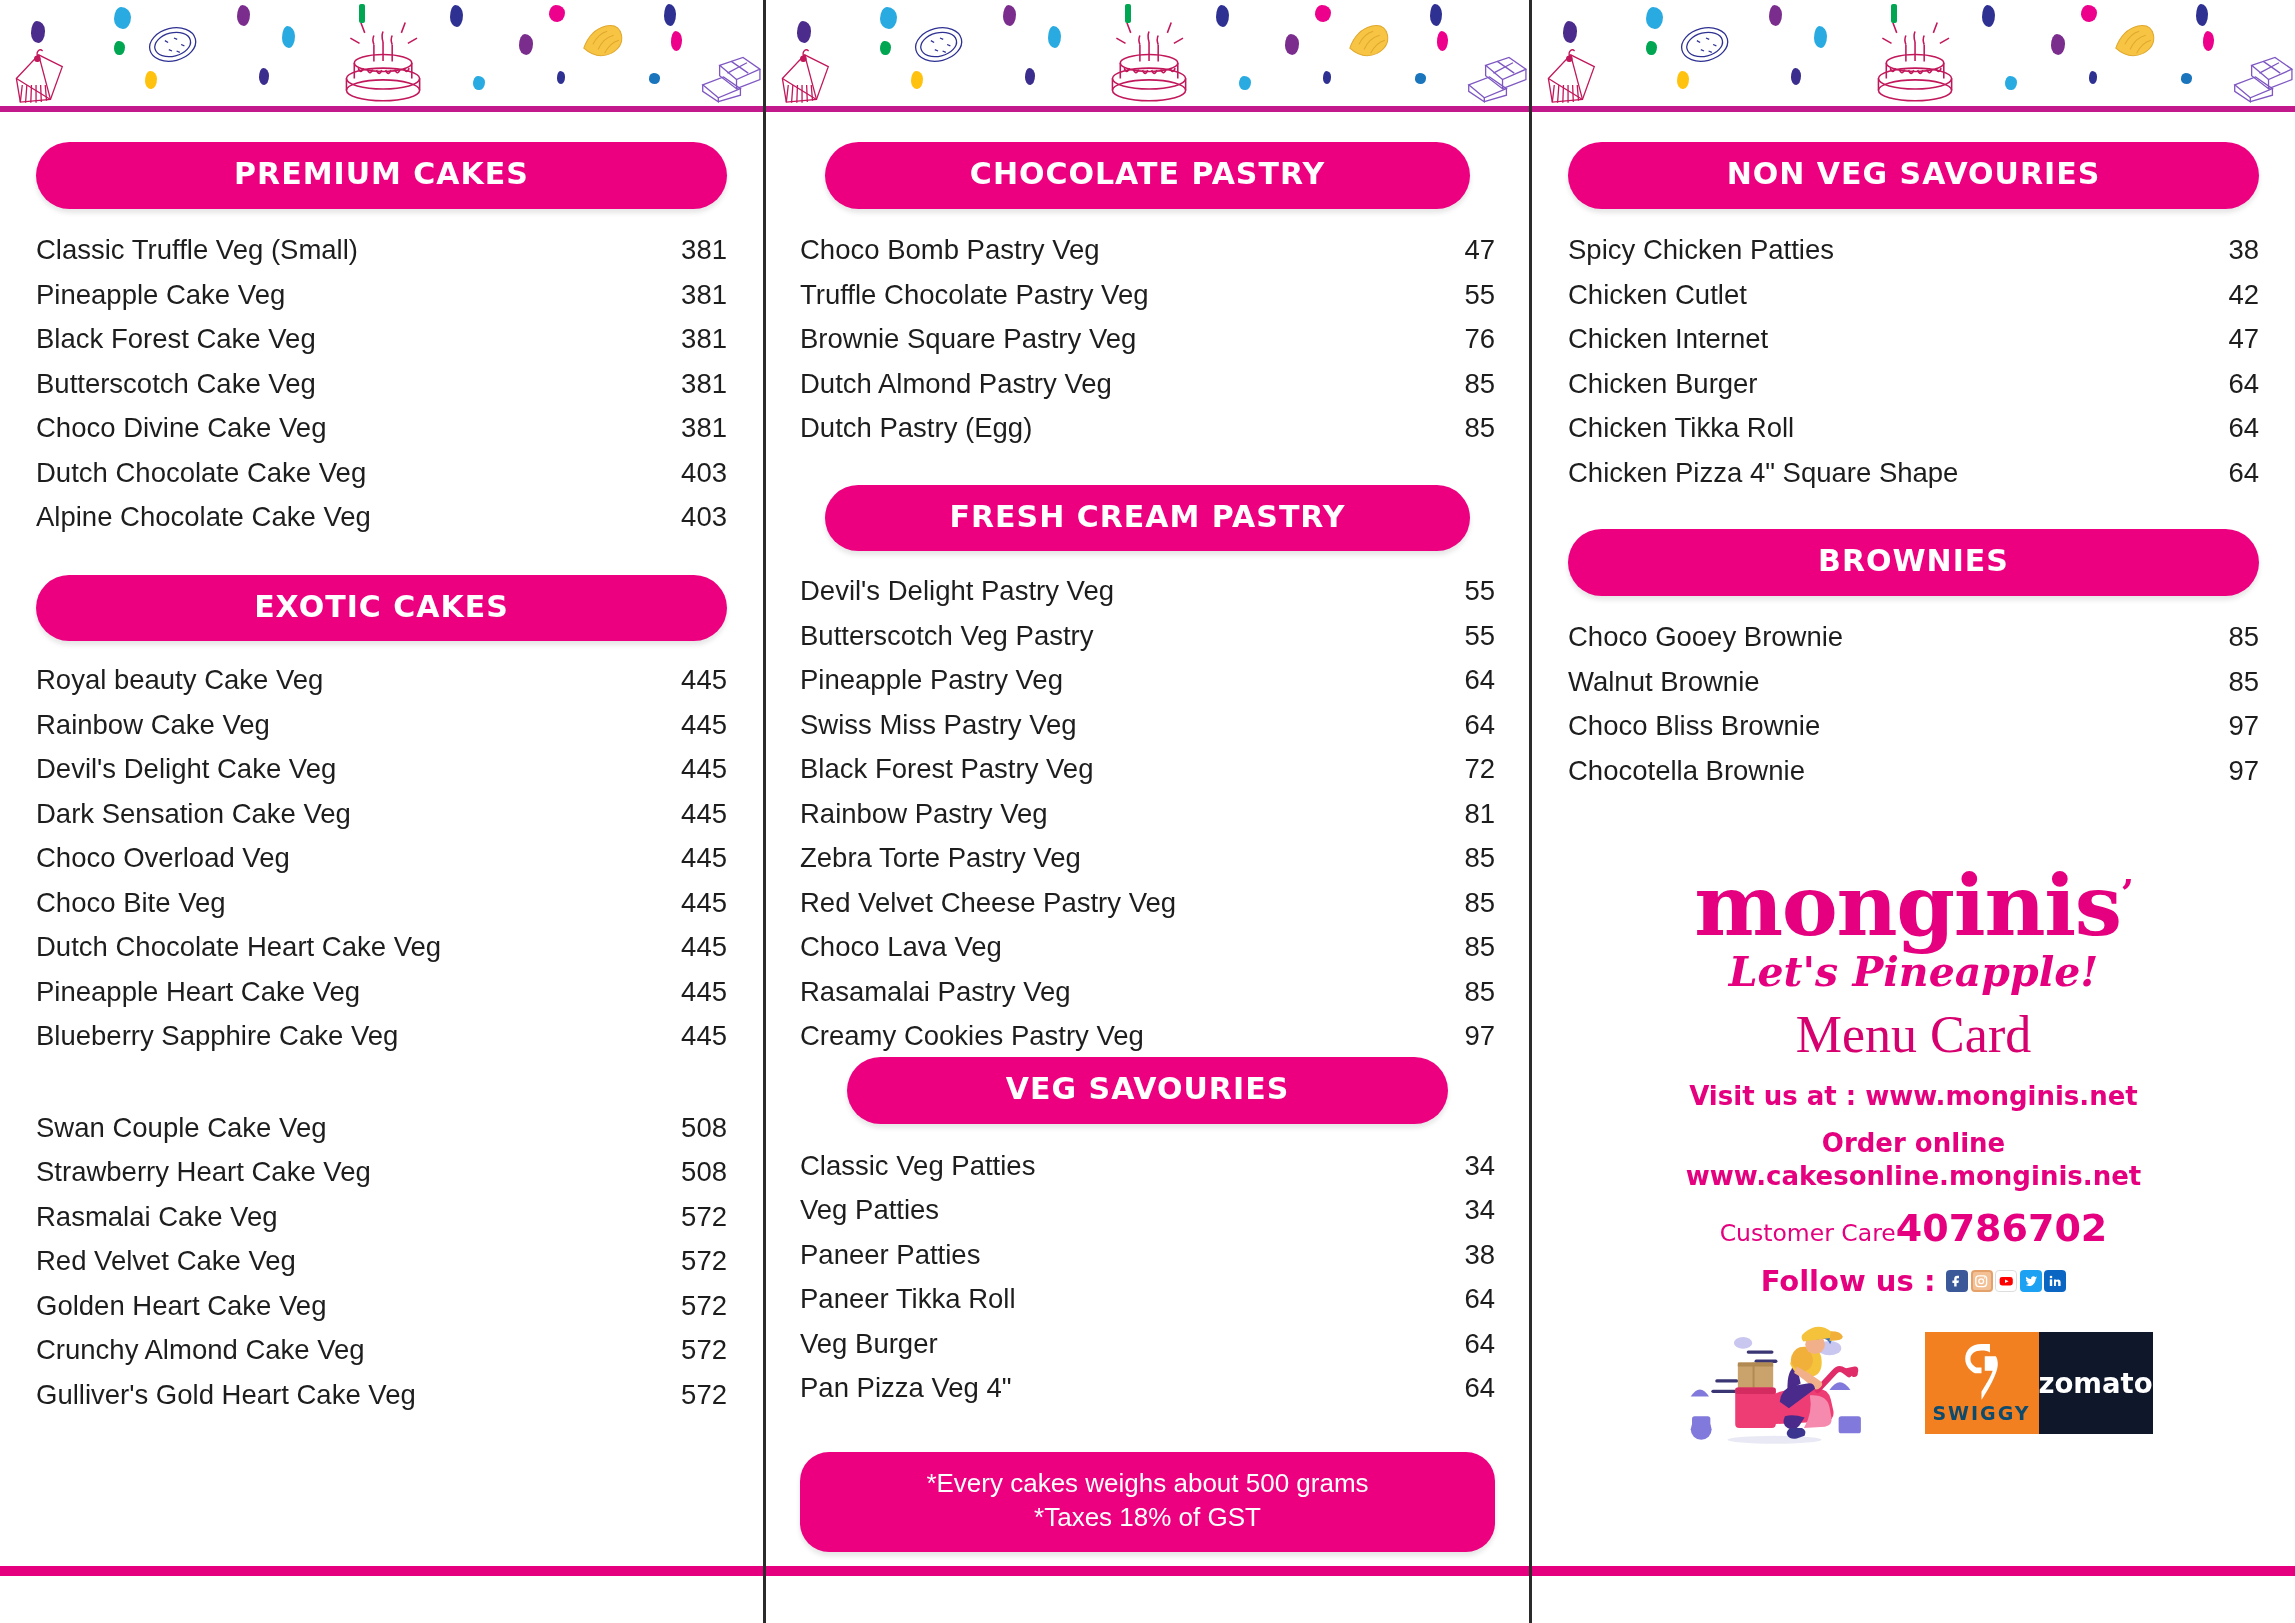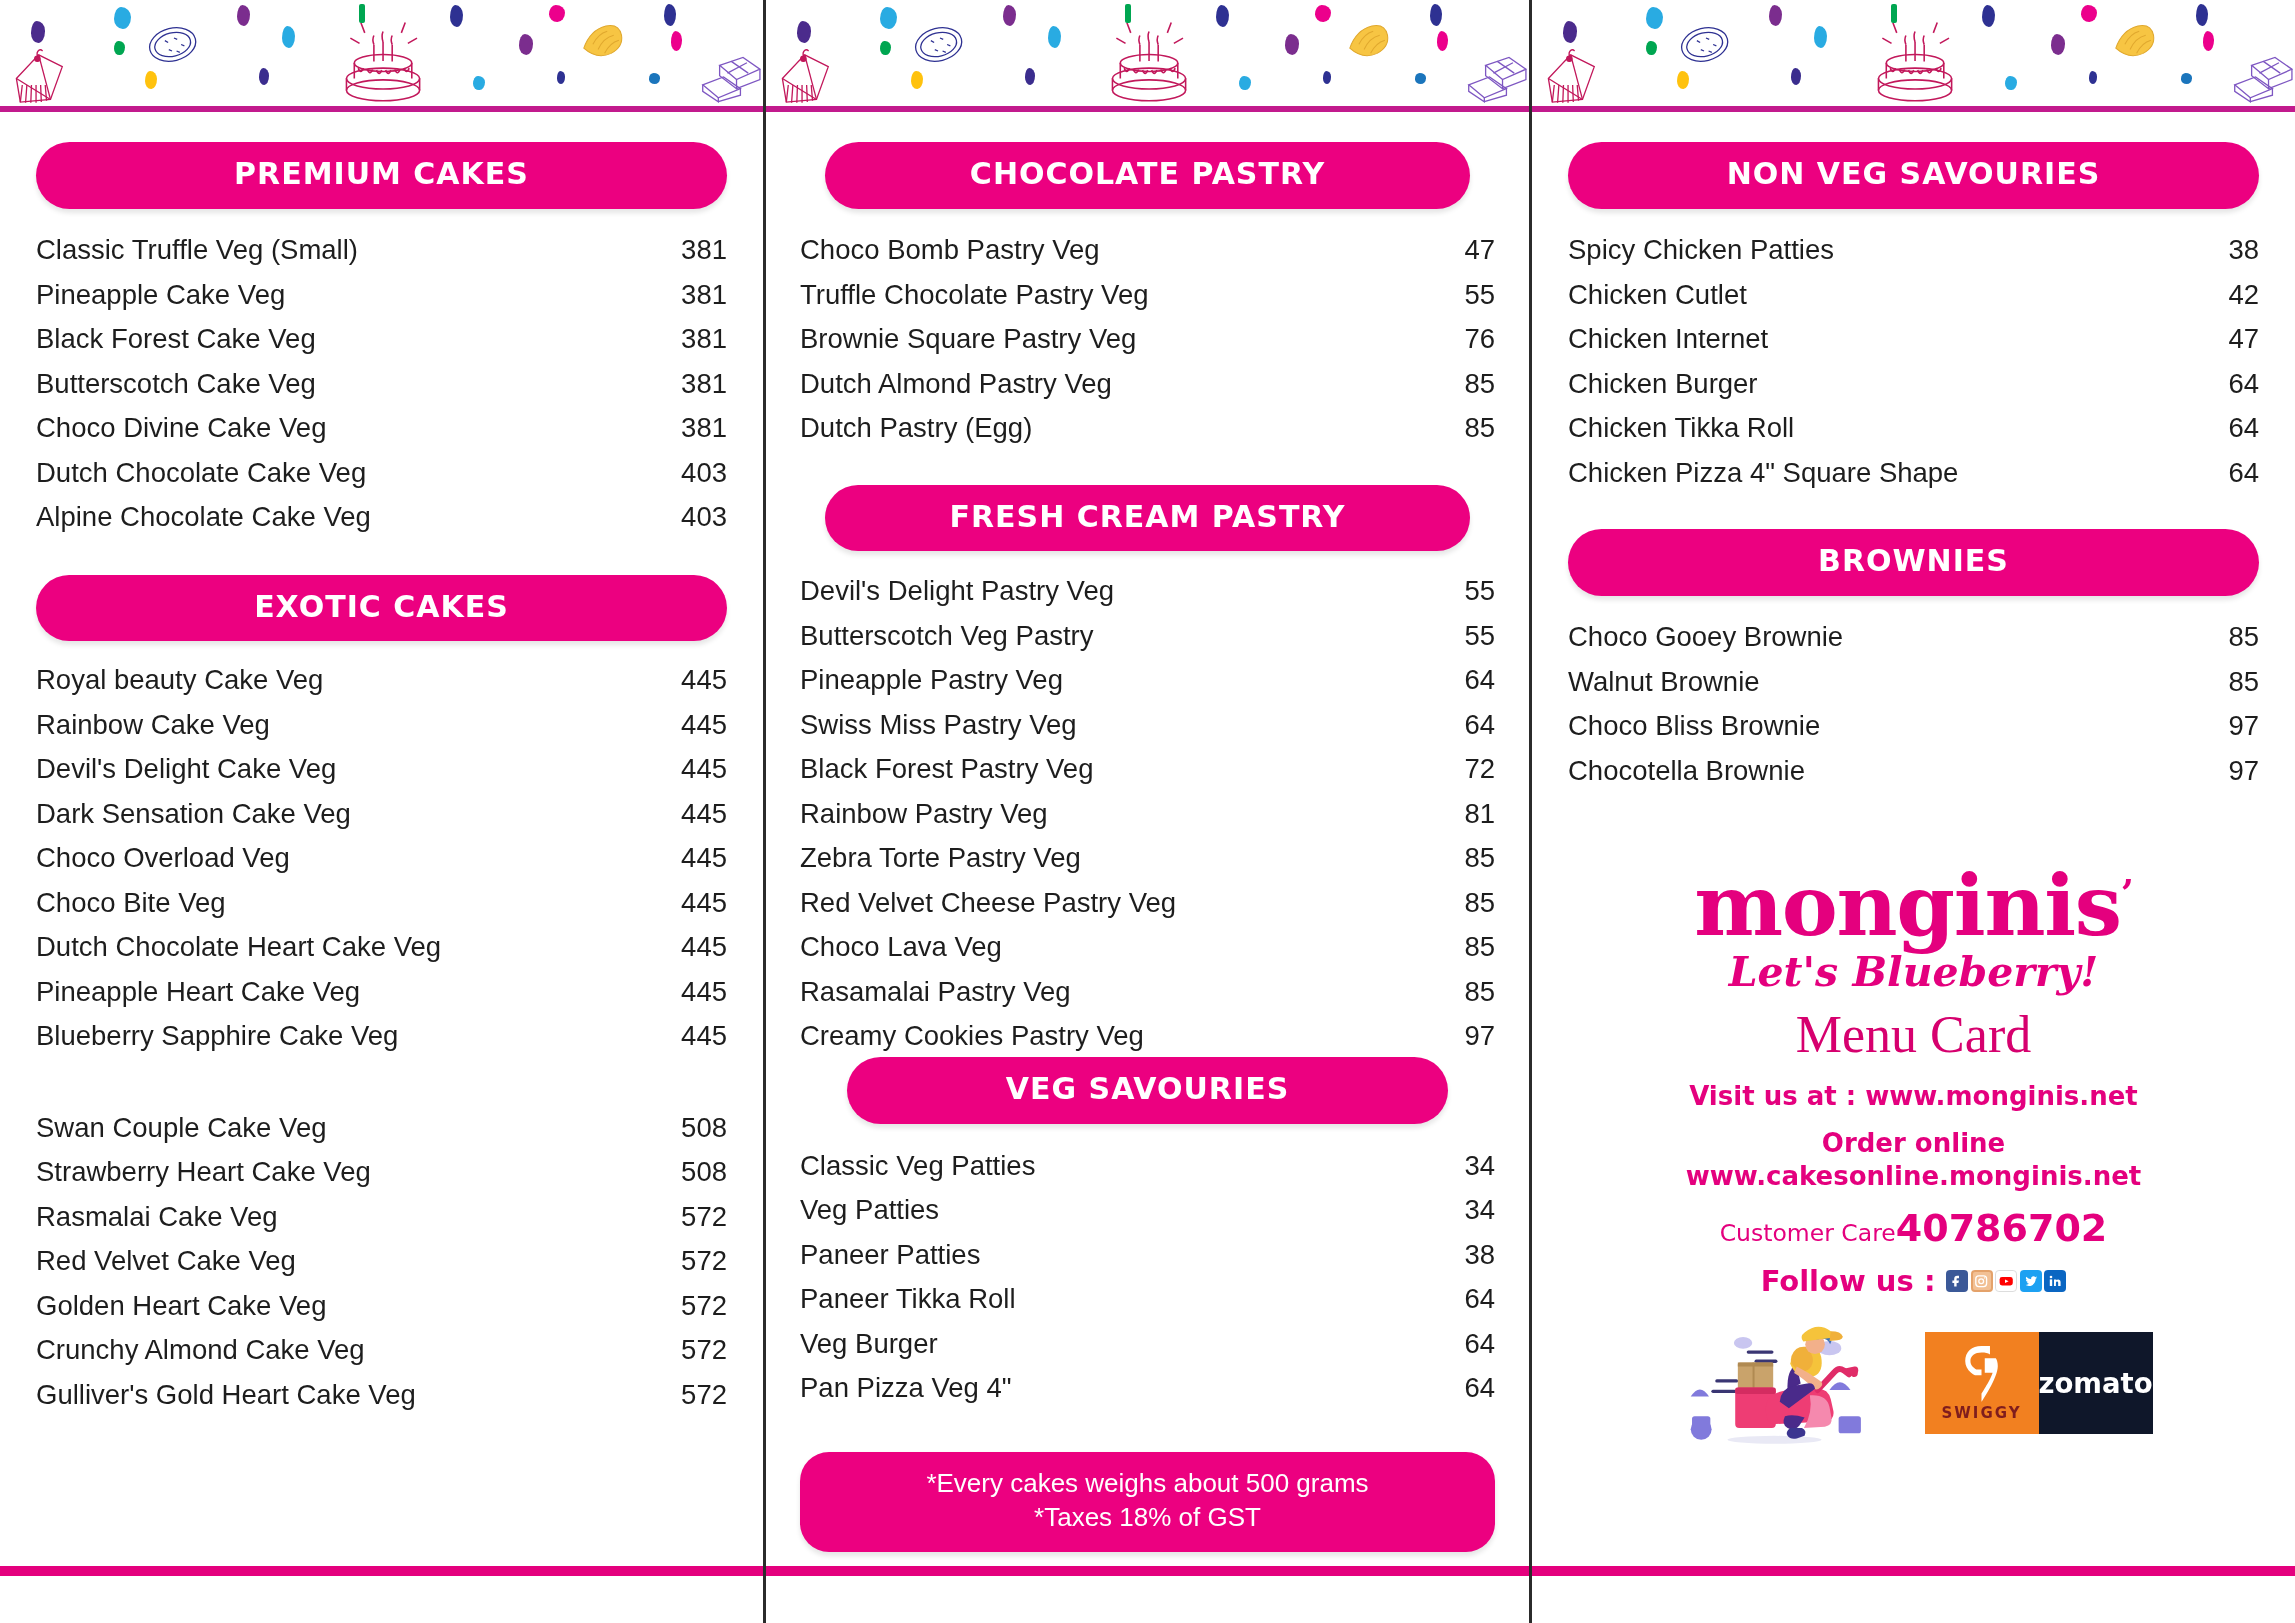--- a/index.html
+++ b/index.html
@@ -213,22 +213,22 @@
   .apps { display: flex; height: 102px; }
   .app-swiggy {
     width: 114px; background: #F28020;
     display: flex; flex-direction: column;
     align-items: center; justify-content: center;
     gap: 3.9px;
   }
   .app-swiggy .sw-mark { width: 37px; height: 56px; }
   .app-swiggy .sw-mark svg { width: 100%; height: 100%; }
   .app-swiggy .sw-text {
-    color: #7f1d1d; font-family: "DejaVu Sans", sans-serif;
-    font-weight: 700; font-size: 15px; letter-spacing: 2px; line-height: 1;
+    color: #0c4a6e; font-family: "DejaVu Sans", sans-serif;
+    font-weight: 700; font-size: 19px; letter-spacing: 2px; line-height: 1;
   }
   .app-zomato {
     width: 114px; background: #0f172a;
     display: flex; align-items: center; justify-content: center;
   }
   .app-zomato .zo-text {
     color: #fff; font-family: "DejaVu Sans", sans-serif;
     font-weight: 700; font-size: 27.5px; line-height: 1;
   }
 </style>
@@ -737,21 +737,21 @@
             <span class="price">97</span>
           </div>
         <div class="row">
             <span class="name">Chocotella Brownie</span>
             <span class="price">97</span>
           </div>
       </div>
 
       <div class="brand" style="margin-top:80px;">
         <div class="brand-logo"><span>monginis</span><span class="tick">’</span></div>
-        <div class="brand-tag">Let's Blueberry!</div>
+        <div class="brand-tag">Let's Pineapple!</div>
         <div class="brand-menu">Menu Card</div>
         <div class="brand-line">Visit us at : www.monginis.net</div>
         <div class="brand-line small">
           <div>Order online</div>
           <div>www.cakesonline.monginis.net</div>
         </div>
         <div class="care">
           <span class="care-label">Customer Care</span>
           <span class="care-number">40786702</span>
         </div>

